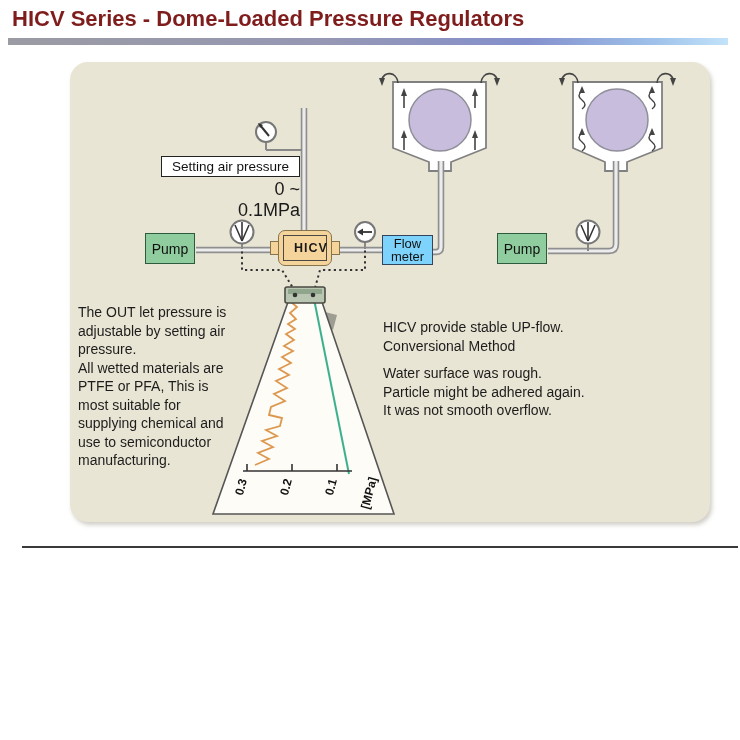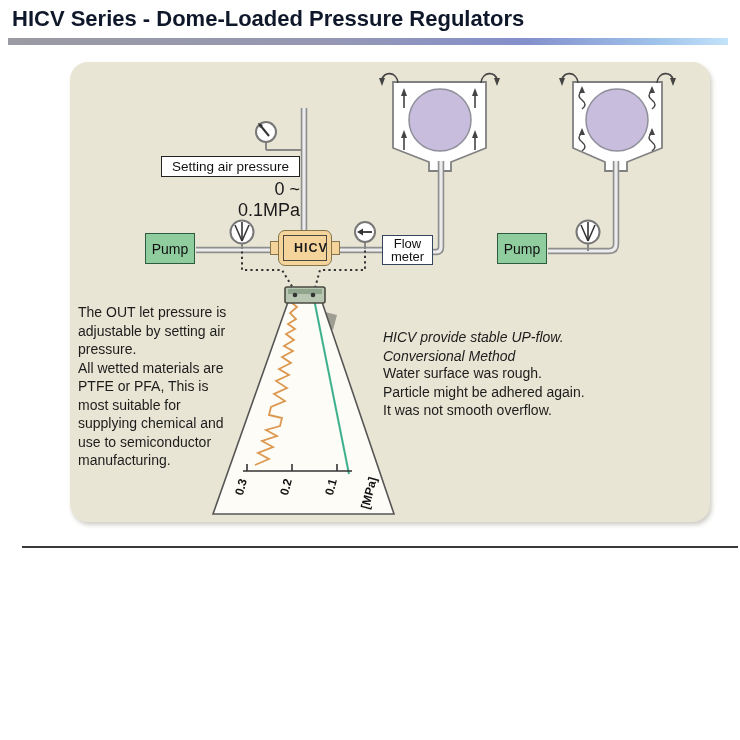--- a/index.html
+++ b/index.html
@@ -1,41 +1,41 @@
 <!DOCTYPE html>
 <html><head>
 <meta charset="utf-8">
 <style>
   html,body{margin:0;padding:0;background:#fff;width:740px;height:740px;
     font-family:"Liberation Sans",sans-serif;color:#1a1a1a;}
   #page{position:relative;width:740px;height:740px;overflow:hidden;background:#fff;}
-  #title{position:absolute;left:12px;top:6px;font-size:22px;font-weight:bold;color:#0f172a;}
+  #title{position:absolute;left:12px;top:6px;font-size:22px;font-weight:bold;color:#7f1d1d;}
   #accent-bar{position:absolute;left:8px;top:38px;width:720px;height:7px;
     background:linear-gradient(to right,#9b9ba3 0%,#9597b4 45%,#8490cc 72%,#9fc2ea 90%,#c3e3fa 100%);}
   #panel{position:absolute;left:70px;top:62px;width:640px;height:460px;background:#e9e5d4;
     border-radius:18px;box-shadow:2px 3px 4px rgba(120,115,95,.35);}
   #diagram-svg{position:absolute;left:0;top:0;}
   .box{position:absolute;display:flex;align-items:center;justify-content:center;
     text-align:center;font-size:14px;color:#111;box-sizing:border-box;}
   .pre{white-space:pre-line;}
   #air-signal{left:196px;top:19px;width:80px;height:28px;background:#8ed3f0;border:2px solid#3a4a66;}
   #setting-box{left:91px;top:94px;width:139px;height:21px;background:#fff;border:1px solid#222;font-size:13.5px;text-align:right;}
   #range-text{left:140px;top:117px;width:90px;text-align:right;font-size:18px;position:absolute;}
   #pump-left{left:75px;top:171px;width:50px;height:31px;background:#8fcc9e;border:1.5px solid#2e5a3e;}
   #pump-right{left:427px;top:171px;width:50px;height:31px;background:#8fcc9e;border:1.5px solid#2e5a3e;}
-  #flow-meter{left:312px;top:173px;width:51px;height:30px;background:#ffffff;border:1.5px solid#33445e;
+  #flow-meter{left:312px;top:173px;width:51px;height:30px;background:#7dd3fc;border:1.5px solid#33445e;
     font-size:13px;line-height:13px;}
   #hicv-valve{left:208px;top:168px;width:54px;height:36px;background:#f5d49c;border:1.5px solid#86744a;
     border-radius:7px;position:absolute;box-sizing:border-box;}
   .flange{position:absolute;width:9px;height:14px;background:#f5d49c;border:1.5px solid#86744a;top:179px;box-sizing:border-box;}
   #hicv-inner{position:absolute;left:4px;top:4px;right:4px;bottom:4px;border:1.5px solid#4a4a42;
     display:flex;align-items:center;justify-content:center;font-size:12.5px;font-weight:bold;letter-spacing:1px;padding-left:12px;}
   .note{position:absolute;font-size:14px;line-height:18.5px;color:#1c1c1c;}
   #left-note{left:8px;top:241px;width:180px;}
-  #right-note-top{left:313px;top:266px;width:300px;font-style:italic;}
+  #right-note-top{left:313px;top:256px;width:300px;}
   #right-note-bottom{left:313px;top:302px;width:300px;}
   .tick-label{position:absolute;width:30px;height:14px;text-align:center;font-size:12px;font-weight:bold;
     transform:rotate(-75deg);color:#111;}
   #hr-line{position:absolute;left:22px;top:546px;width:716px;height:2px;background:#3a3a3a;}
 </style>
 </head>
 <body>
 
 <div id="page">
 

